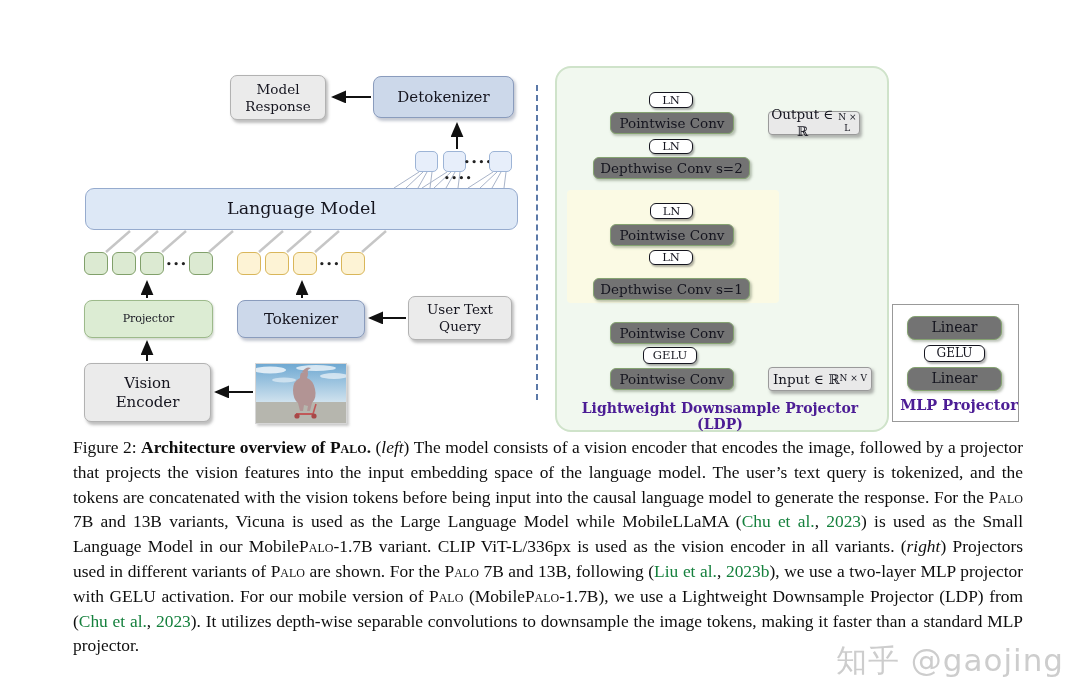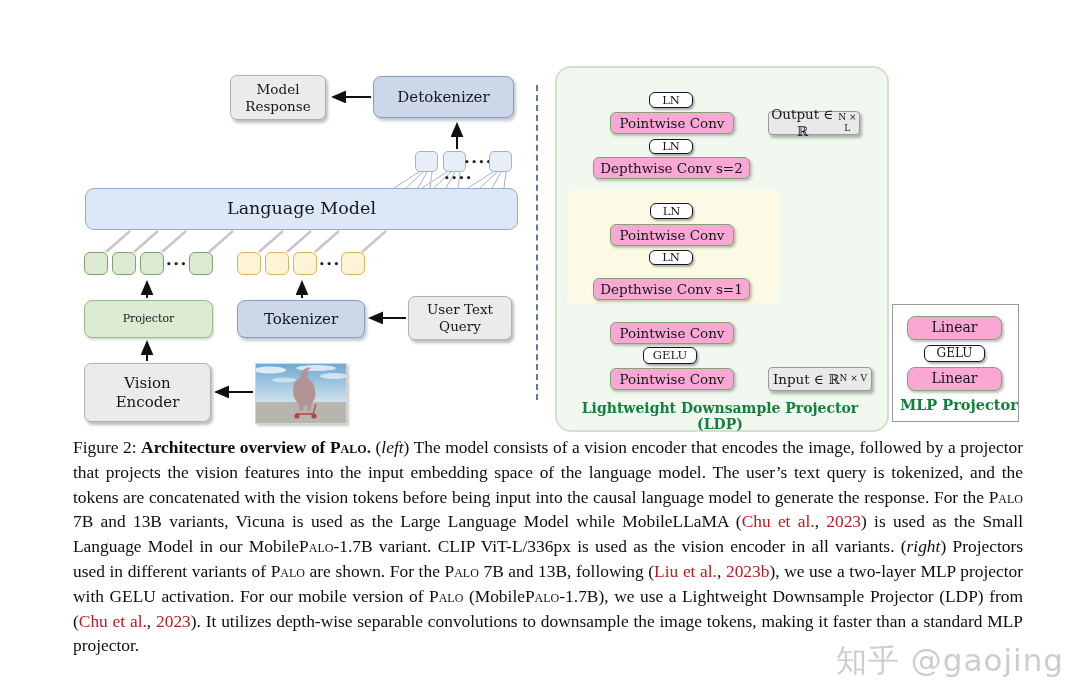--- a/index.html
+++ b/index.html
@@ -7,48 +7,48 @@
           font-family:"DejaVu Serif",serif;color:#15151f;}
   .abs{position:absolute;box-sizing:border-box;}
   .node{display:flex;align-items:center;justify-content:center;text-align:center;line-height:1.25;}
   .gray{background:#ebebeb;border:1px solid #b2b2b2;border-radius:7px;
         box-shadow:2px 2.5px 3px rgba(110,110,110,.45);}
   .bluegray{background:#ccd8ea;border:1.5px solid #8a9cbd;border-radius:8px;
         box-shadow:2px 2.5px 3px rgba(110,120,145,.4);}
   .bigblue{background:#dde8f6;border:1.5px solid #96abce;border-radius:9px;}
   .greenbox{background:#dcecd3;border:1.5px solid #9dba8b;border-radius:8px;
         box-shadow:1px 1.5px 2px rgba(120,140,110,.3);}
-  .conv{background:#f9a8d4;border:1.5px solid #85a371;border-radius:6px;font-size:13.5px;
+  .conv{background:#737373;border:1.5px solid #85a371;border-radius:6px;font-size:13.5px;
         box-shadow:1.5px 2px 2.5px rgba(95,110,85,.4);}
   .lnbox{background:#ffffff;border:1.6px solid #15151f;border-radius:6px;font-size:11.5px;
         box-shadow:1.5px 2px 2px rgba(0,0,0,.3);}
   .io{background:#e9e9e9;border:1px solid #9a9a9a;border-radius:4px;font-size:13.5px;
         box-shadow:2px 2.5px 3px rgba(110,110,110,.5);}
   .io sup{font-size:9px;}
   .tok{position:absolute;width:24px;height:23px;border-radius:6px;box-sizing:border-box;}
   .tok.green{background:#dcead2;border:1.6px solid #81a06b;}
   .tok.yellow{background:#fdf3d5;border:1.6px solid #d9b65a;}
   .tok.bluet{width:23px;height:21px;background:#e7eefa;border:1.4px solid #9db4d6;border-radius:5px;}
   .dots{position:absolute;font-family:"DejaVu Sans",sans-serif;font-size:9px;font-weight:bold;
         letter-spacing:1.5px;color:#222;}
   #divider{position:absolute;left:536px;top:85px;height:315px;width:0;
         border-left:2.5px dashed #5b79a8;}
   #ldp-panel{position:absolute;left:555px;top:66px;width:330px;height:362px;background:#f1f8ef;
         border:2px solid #cfe3ca;border-radius:16px;}
   #residual-block{position:absolute;left:567px;top:190px;width:212px;height:113px;
         background:#fbfae4;border-radius:4px;}
-  #ldp-label,#mlp-label{position:absolute;font-weight:bold;font-size:14px;text-align:center;color:#15803d;}
+  #ldp-label,#mlp-label{position:absolute;font-weight:bold;font-size:14px;text-align:center;color:#4c1d95;}
   #mlp-panel{position:absolute;left:892px;top:304px;width:125px;height:116px;background:#fff;
         border:1px solid #999;}
   #caption{position:absolute;left:73px;top:435px;width:950px;font-family:"Liberation Serif",serif;
         font-size:17.4px;line-height:24.8px;text-align:justify;color:#0e0e0e;}
   .s-p{}
   .s-b{font-weight:700;}
   .s-i{font-style:italic;}
-  .s-l{color:#b91c1c;}
+  .s-l{color:#15803d;}
   .s-sc{font-variant:small-caps;}
   .s-bsc{font-weight:700;font-variant:small-caps;}
   #watermark{position:absolute;left:836px;top:640px;font-family:"DejaVu Sans",sans-serif;
         font-size:31px;color:#c9c9c9;letter-spacing:1px;opacity:.92;}
   #photo{position:absolute;left:255px;top:363px;width:90px;height:59px;border:1px solid #d6d6d6;
         overflow:hidden;box-shadow:1.5px 2px 2.5px rgba(120,120,120,.4);}
   svg.overlay{position:absolute;left:0;top:0;pointer-events:none;}
 </style>
 </head>
 <body>

